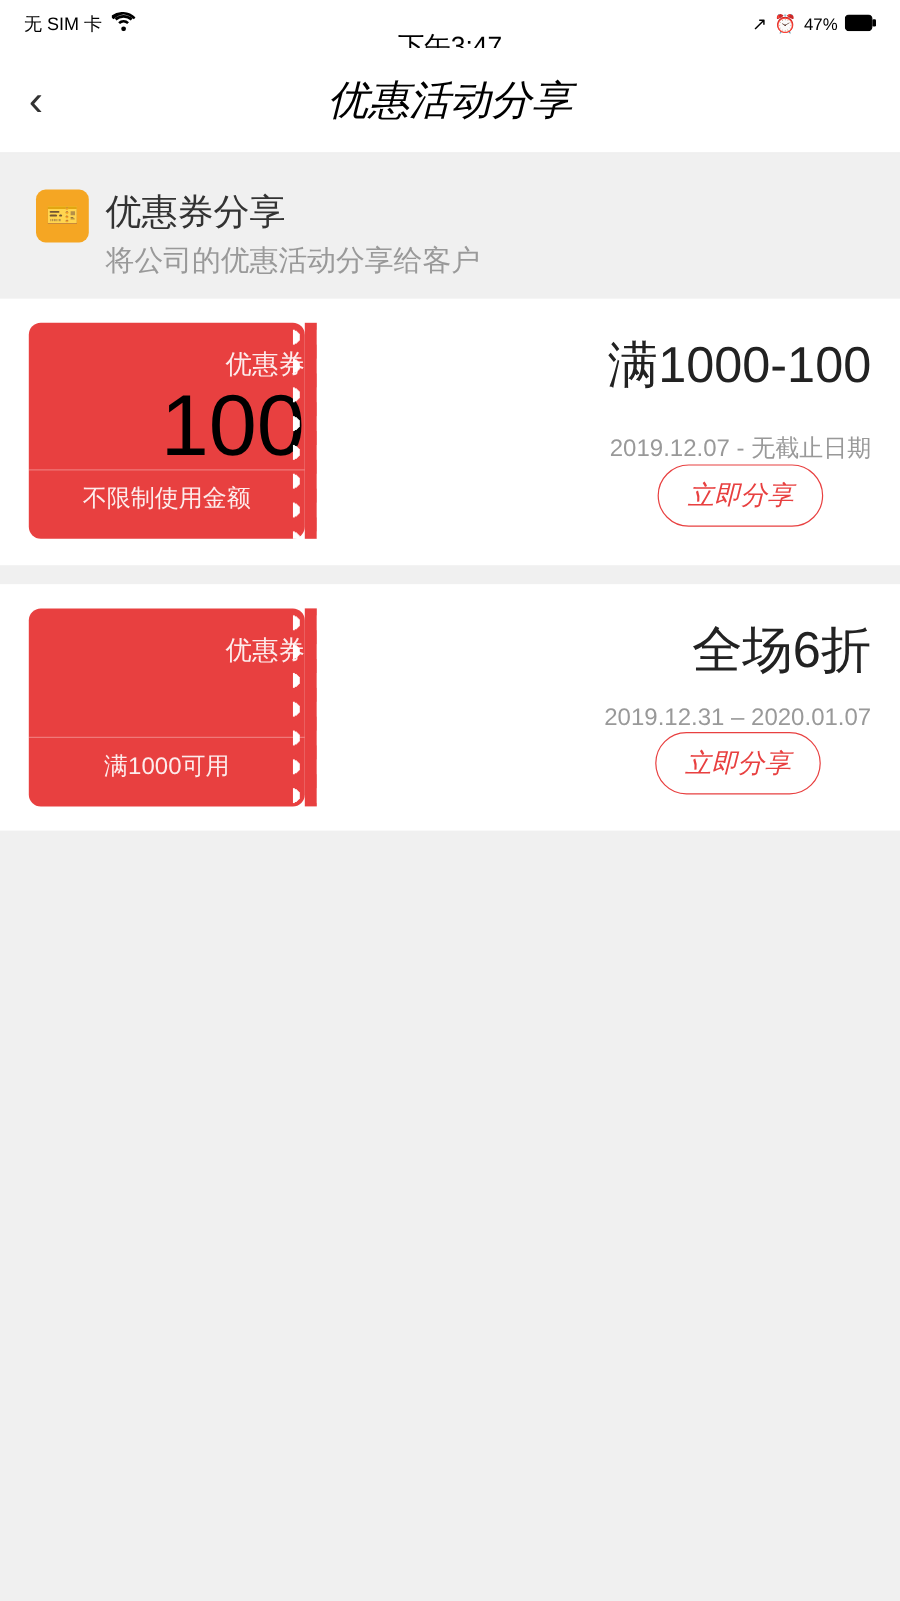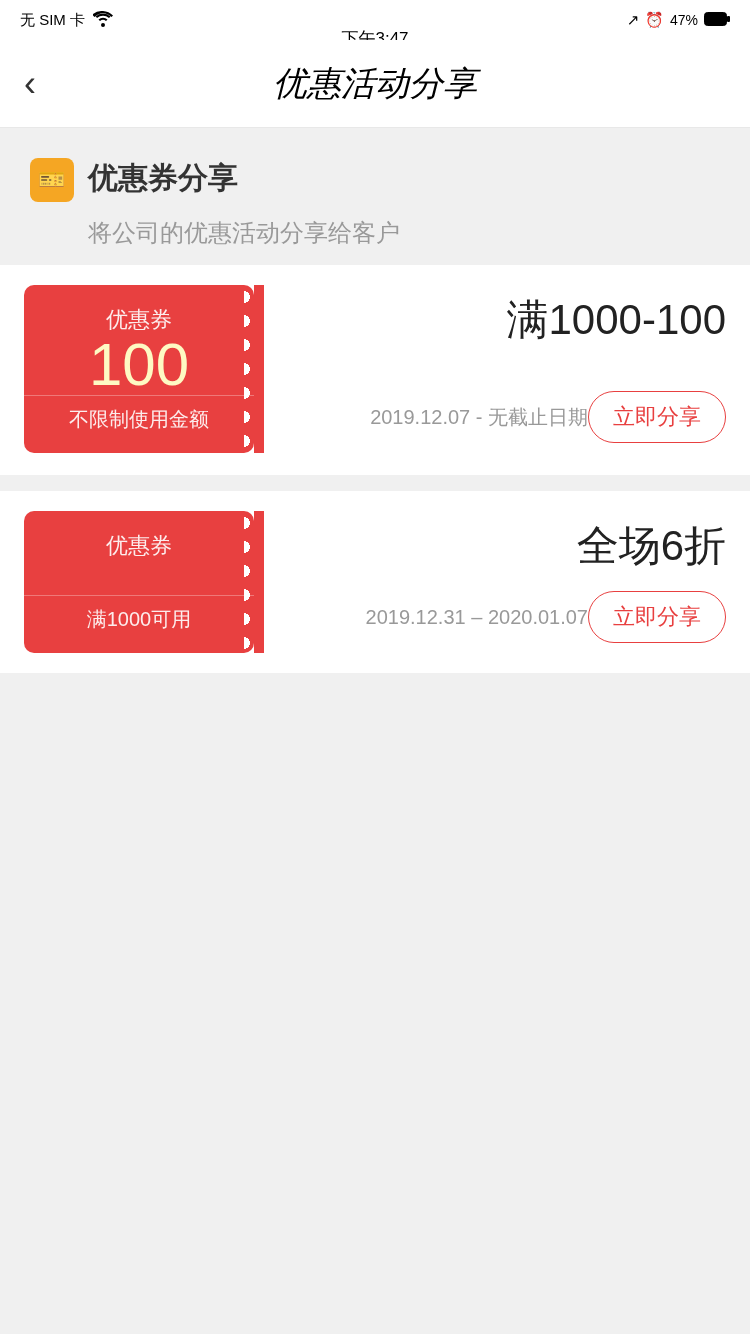--- a/index.html
+++ b/index.html
@@ -24,21 +24,21 @@
       font-size: 16px;
       font-weight: 500;
     }
     .status-left {
       display: flex;
       align-items: center;
       gap: 8px;
       font-size: 15px;
     }
     .status-center {
-      font-size: 17px;
+      font-size: 22px;
       font-weight: 500;
       position: absolute;
       left: 50%;
       transform: translateX(-50%);
       margin-top: 37px;
     }
     .status-right {
       display: flex;
       align-items: center;
       gap: 6px;
@@ -87,28 +87,28 @@
       border-radius: 8px;
       display: flex;
       align-items: center;
       justify-content: center;
       font-size: 22px;
       flex-shrink: 0;
     }
     .section-text-block { display: flex; flex-direction: column; }
     .section-title {
       font-size: 30px;
-      font-weight: 700;
+      font-weight: 400;
       color: #333;
       line-height: 1.3;
     }
     .section-subtitle {
       font-size: 24px;
       color: #999;
-      margin-top: 20px;
+      margin-top: 4px;
     }
 
     
     .coupon-list {
       background: #fff;
       padding: 0 0 0 0;
     }
 
     .coupon-card {
       background: #fff;
@@ -121,21 +121,21 @@
       padding: 20px 24px;
     }
 
     
     .coupon-ticket {
       width: 230px;
       background: #e84040;
       border-radius: 10px;
       display: flex;
       flex-direction: column;
-      align-items: center;
+      align-items: flex-end;
       justify-content: space-between;
       padding: 20px 0;
       position: relative;
       flex-shrink: 0;
     }
     
     .coupon-ticket::after {
       content: '';
       position: absolute;
       right: -10px;
@@ -144,22 +144,22 @@
       height: 100%;
       background: radial-gradient(circle at left, #fff 6px, transparent 6px) 0 0 / 20px 24px repeat-y,
                   linear-gradient(#e84040, #e84040) 10px 0 / 10px 100% no-repeat;
     }
 
     .coupon-label {
       font-size: 22px;
       color: rgba(255,255,255,0.9);
     }
     .coupon-amount {
-      font-size: 60px;
-      color: #fef9c3;
+      font-size: 72px;
+      color: #000000;
       font-weight: 300;
       line-height: 1;
     }
     .coupon-condition {
       font-size: 20px;
       color: rgba(255,255,255,0.9);
       text-align: center;
       padding: 10px 0 0 0;
       border-top: 1px solid rgba(255,255,255,0.3);
       width: 100%;
@@ -179,34 +179,36 @@
       font-size: 42px;
       font-weight: 500;
       color: #222;
       line-height: 1.2;
     }
     .coupon-bottom {
       display: flex;
       align-items: center;
       justify-content: space-between;
       margin-top: 20px;
+      flex-direction: column;
     }
     .coupon-date {
       font-size: 20px;
       color: #999;
     }
     .share-btn {
       border: 1.5px solid #e84040;
       border-radius: 30px;
       color: #e84040;
       font-size: 22px;
       padding: 10px 24px;
       background: transparent;
       cursor: pointer;
       white-space: nowrap;
+      font-style: italic;
     }
 
     
     .bottom-area {
       background: #f0f0f0;
       flex: 1;
       min-height: 560px;
     }
 
     

